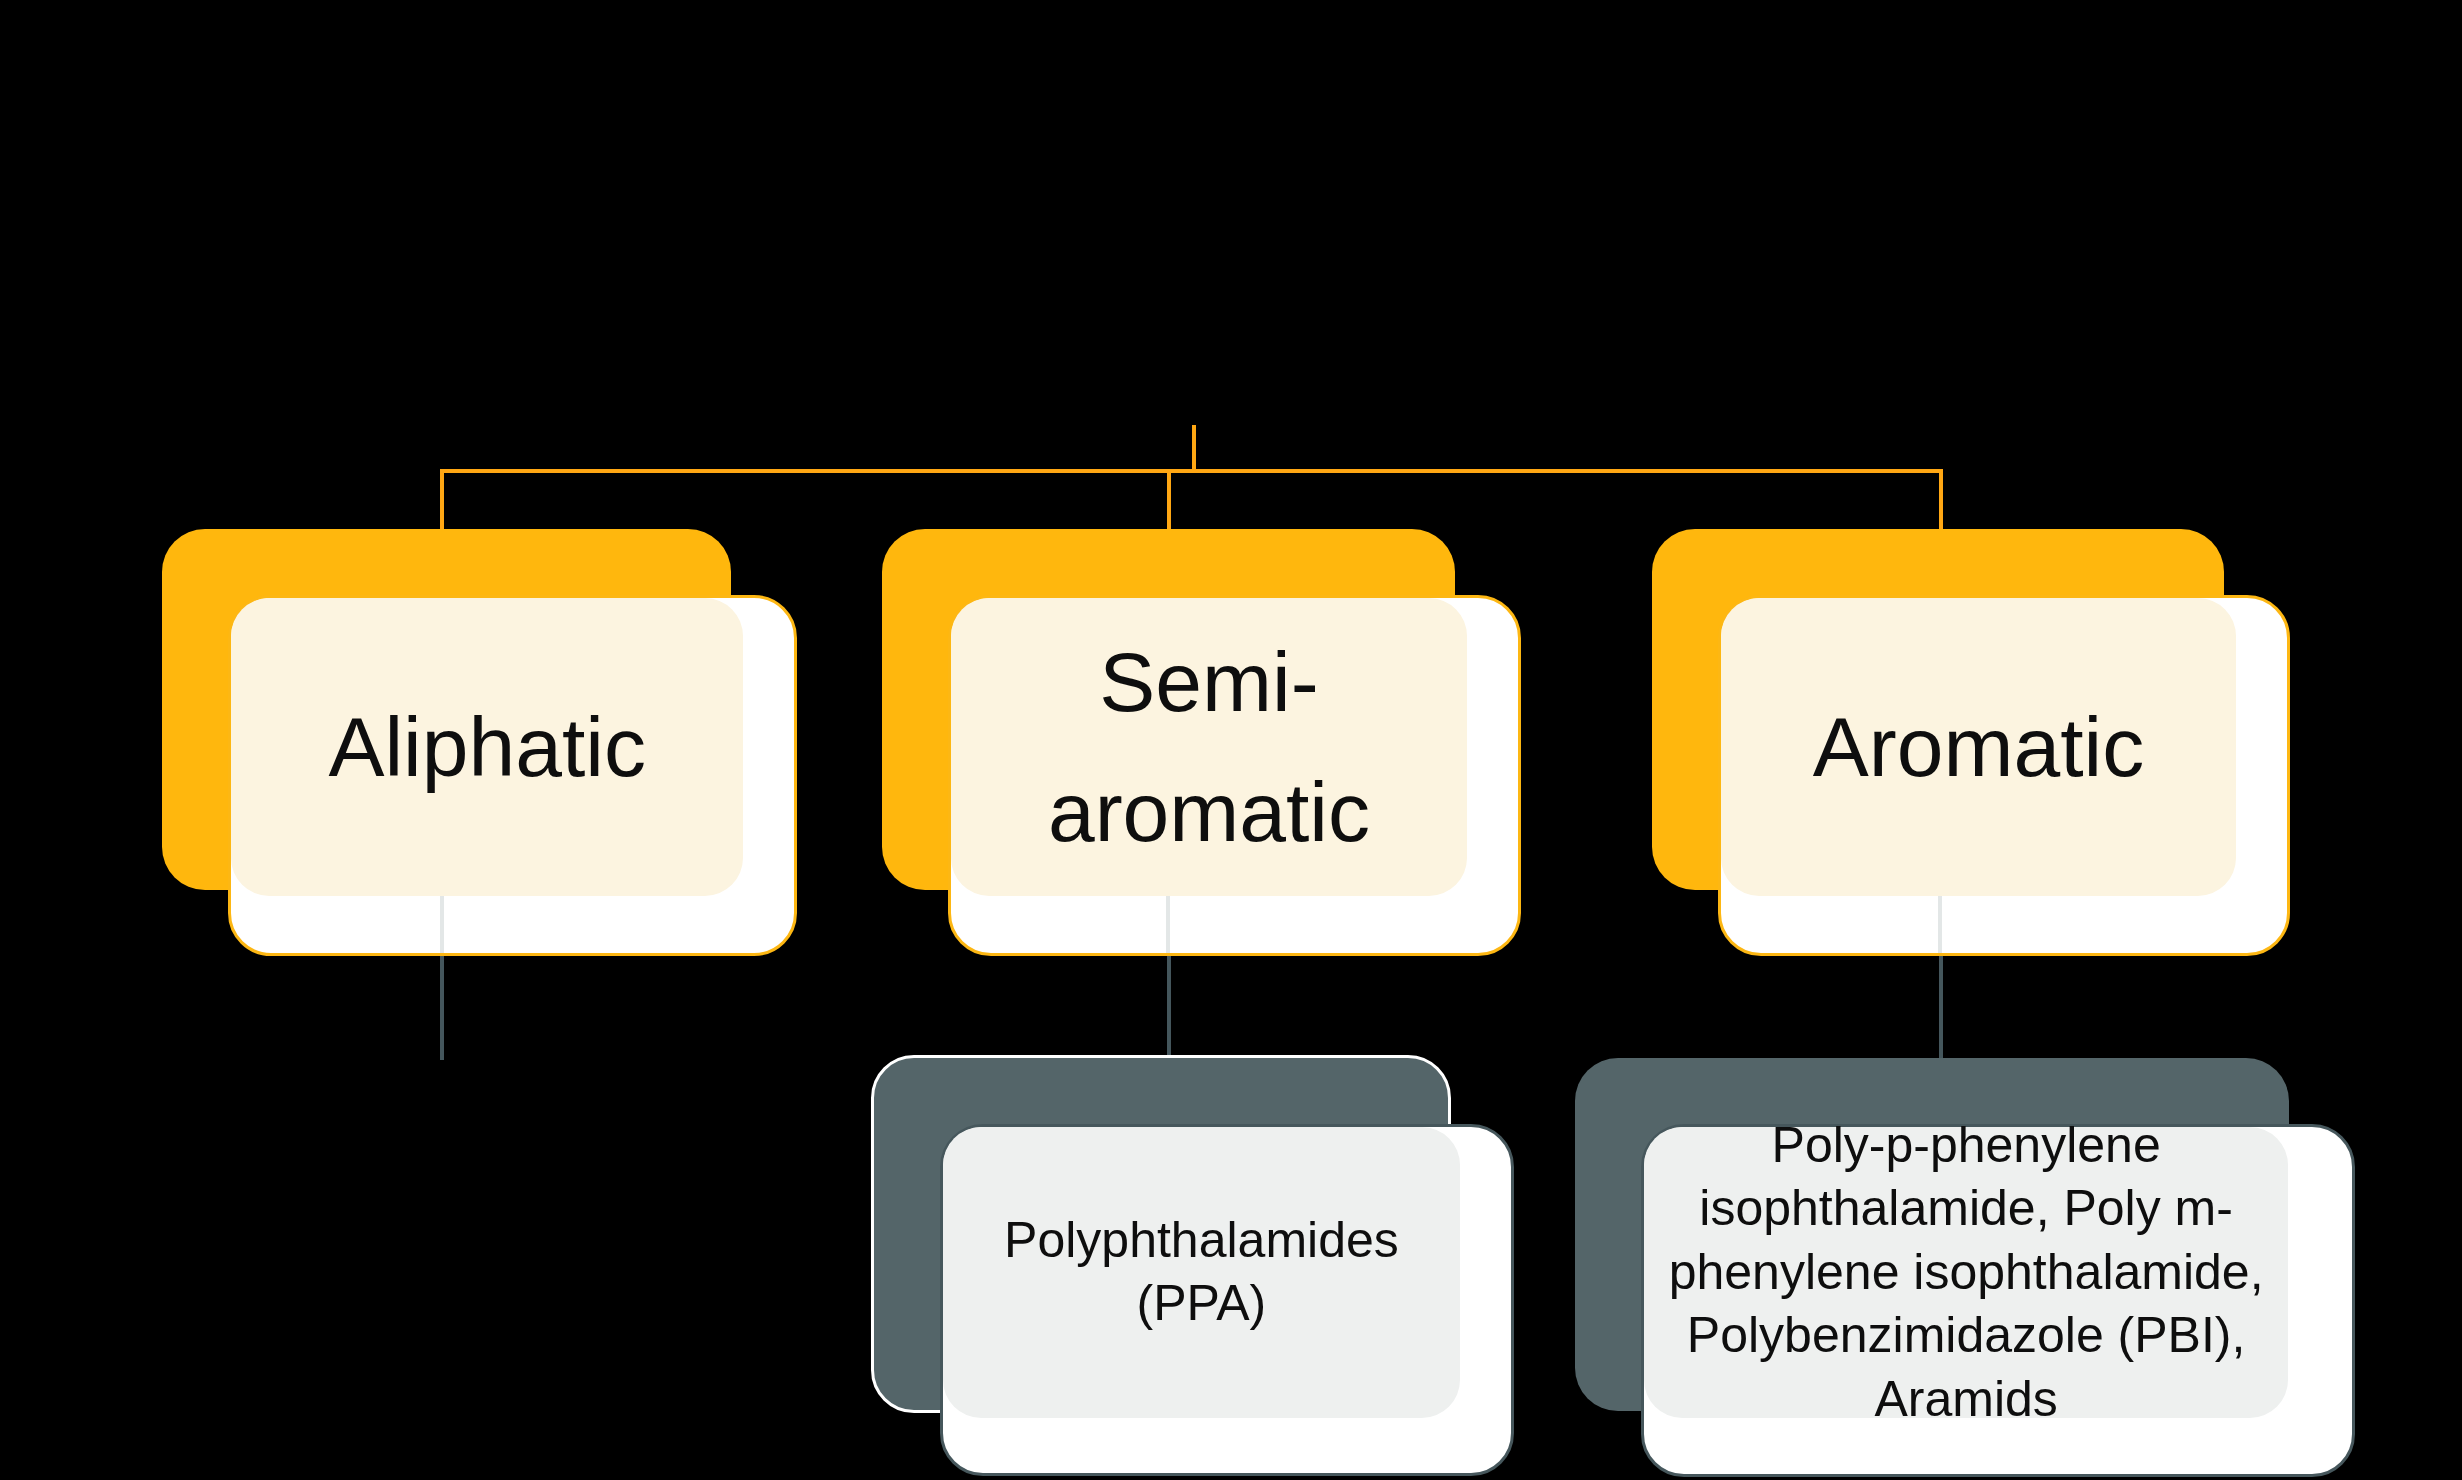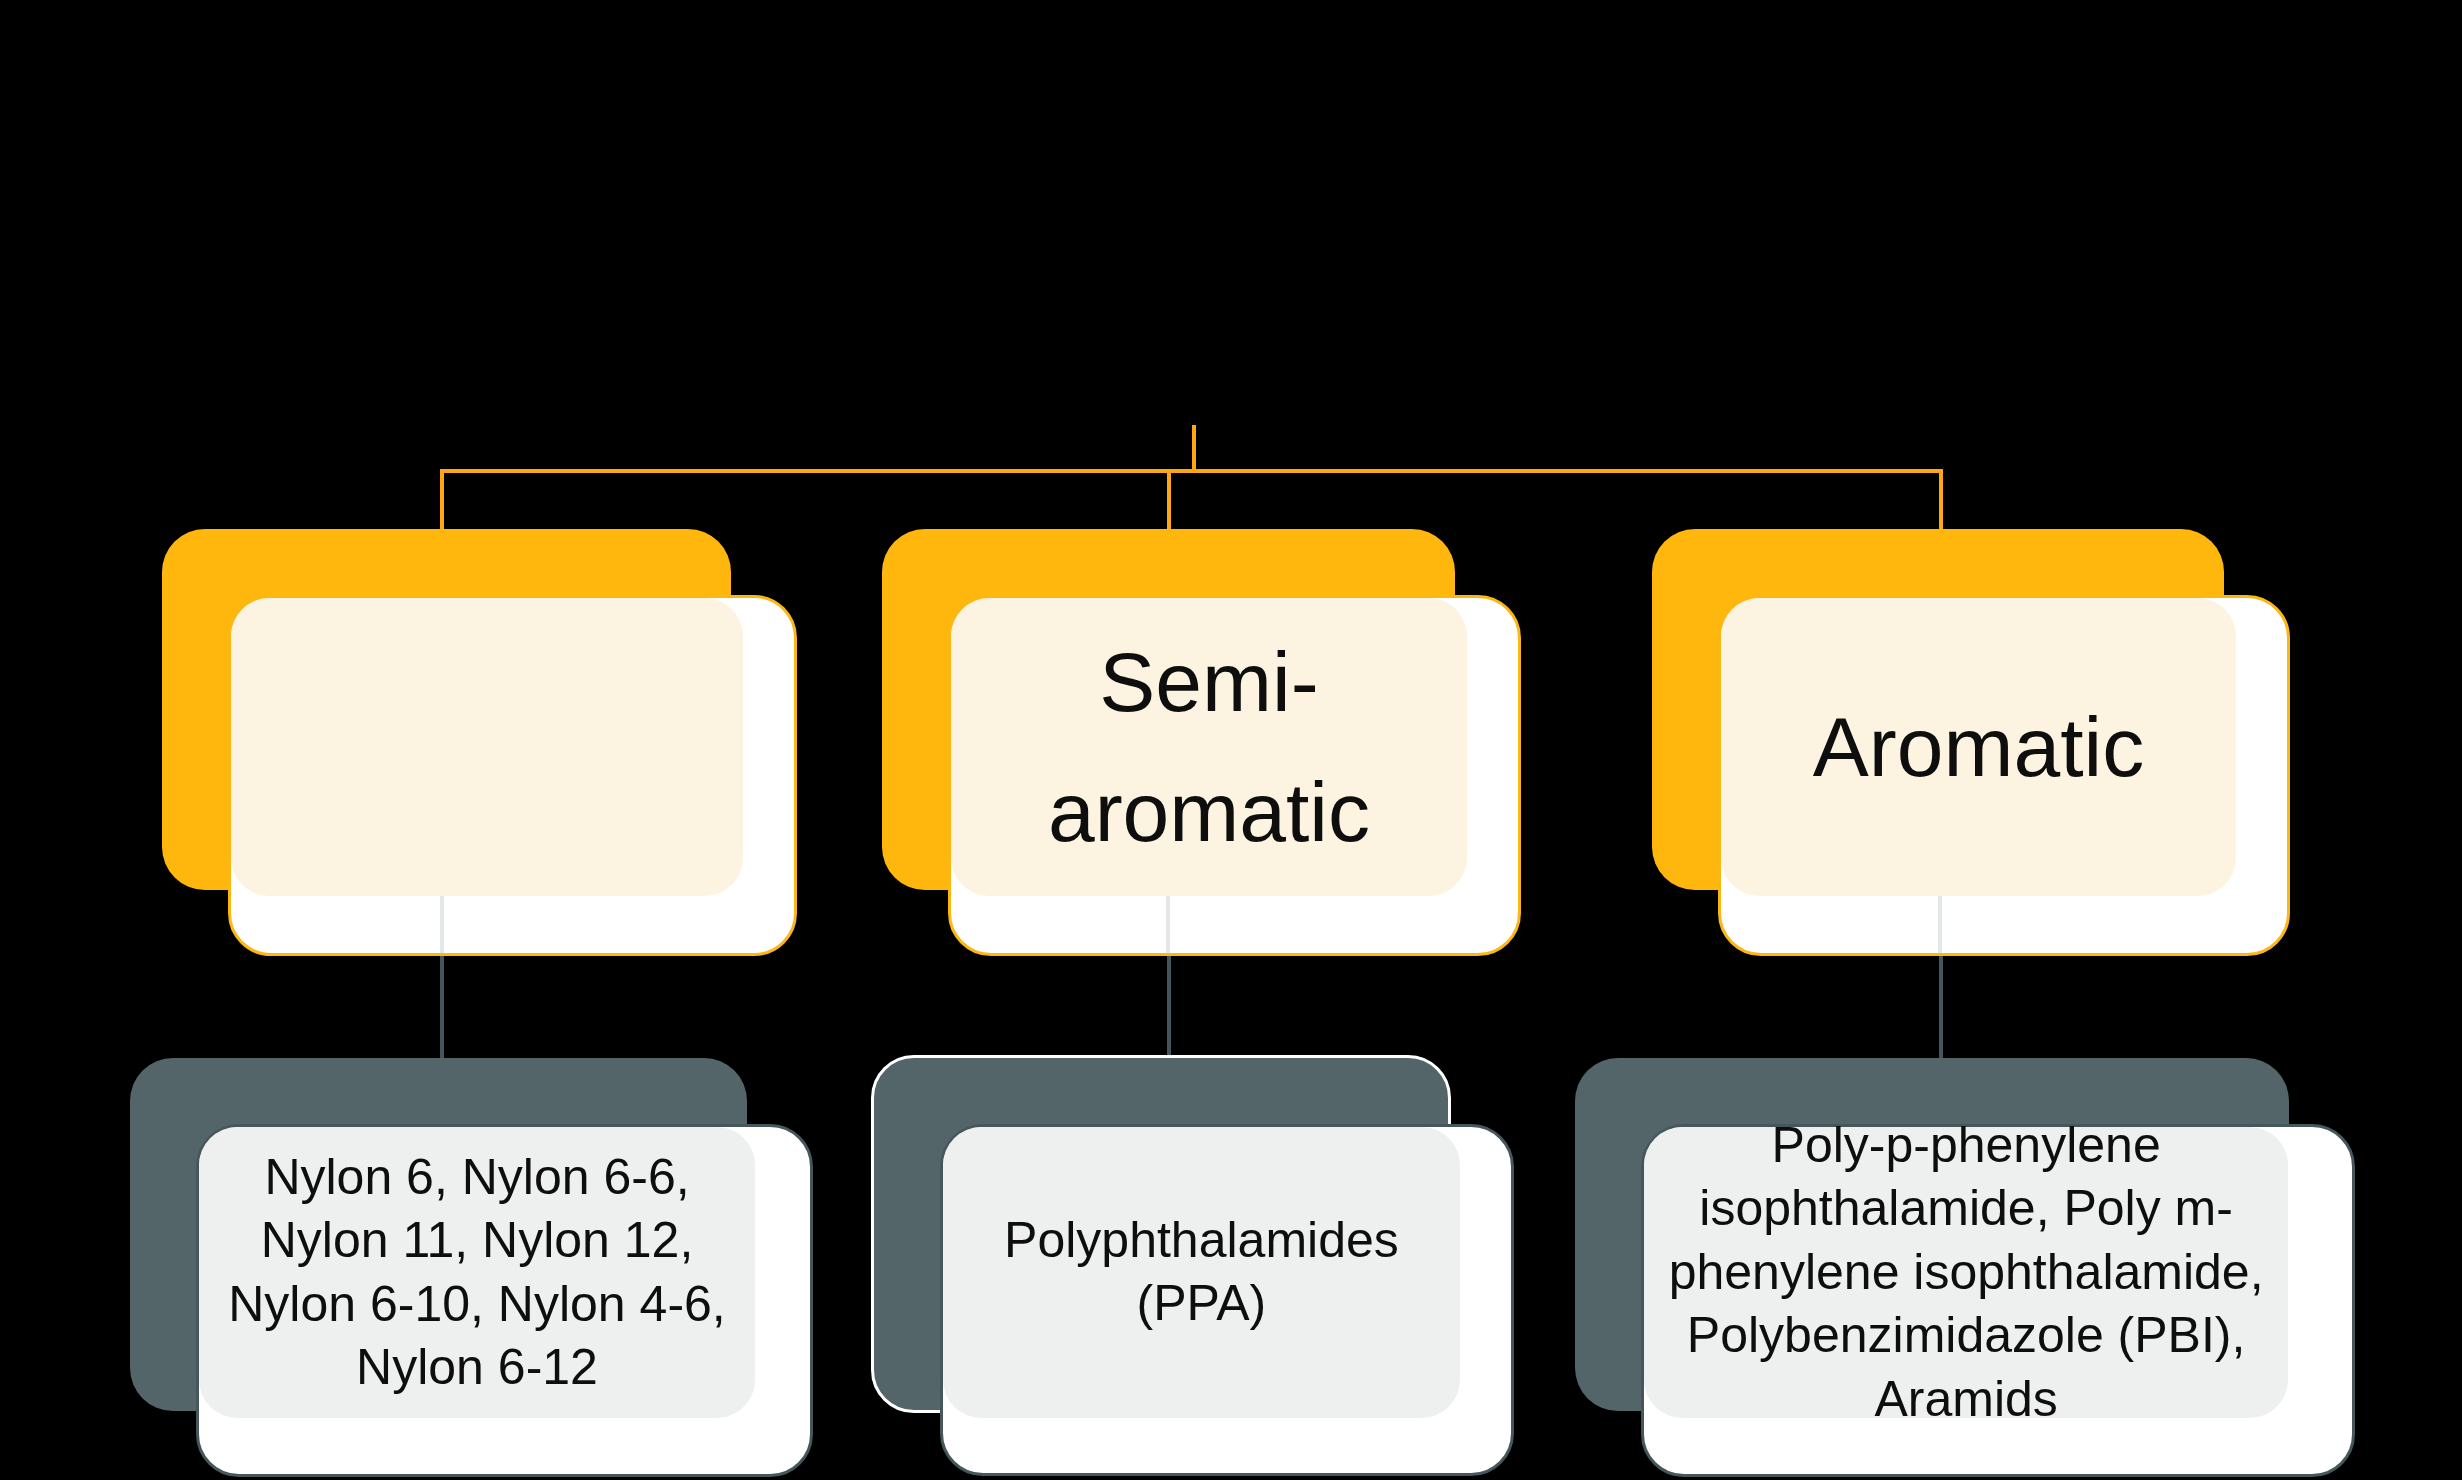--- a/index.html
+++ b/index.html
@@ -93,20 +93,21 @@
   <div class="line slate" id="c-leaf-aliphatic"></div>
   <div class="line slate" id="c-leaf-semi"></div>
   <div class="line slate" id="c-leaf-aromatic"></div>
 
 
   <div class="node" id="aliphatic-node">
     <div class="shadow branch-s"></div>
     <div class="card branch-c">
       <div class="panel branch-p"></div>
       <div class="stub gray"></div>
+      <div class="label t-branch">Aliphatic</div>
     </div>
   </div>
 
   <div class="node" id="semi-node">
     <div class="shadow branch-s"></div>
     <div class="card branch-c">
       <div class="panel branch-p"></div>
       <div class="stub gray"></div>
       <div class="label t-branch">Semi-
 aromatic</div>
@@ -115,30 +116,20 @@
 
   <div class="node" id="aromatic-node">
     <div class="shadow branch-s"></div>
     <div class="card branch-c">
       <div class="panel branch-p"></div>
       <div class="stub gray"></div>
       <div class="label t-branch">Aromatic</div>
     </div>
   </div>
 
-  <div class="node" id="nylon-node">
-    <div class="shadow leaf-s"></div>
-    <div class="card leaf-c">
-      <div class="panel leaf-p"></div>
-      <div class="label t-leaf">Nylon 6, Nylon 6-6,
-Nylon 11, Nylon 12,
-Nylon 6-10, Nylon 4-6,
-Nylon 6-12</div>
-    </div>
-  </div>
 
   <div class="node" id="ppa-node">
     <div class="shadow leaf-s white-outline"></div>
     <div class="card leaf-c">
       <div class="panel leaf-p"></div>
       <div class="label t-leaf">Polyphthalamides
 (PPA)</div>
     </div>
   </div>
 

